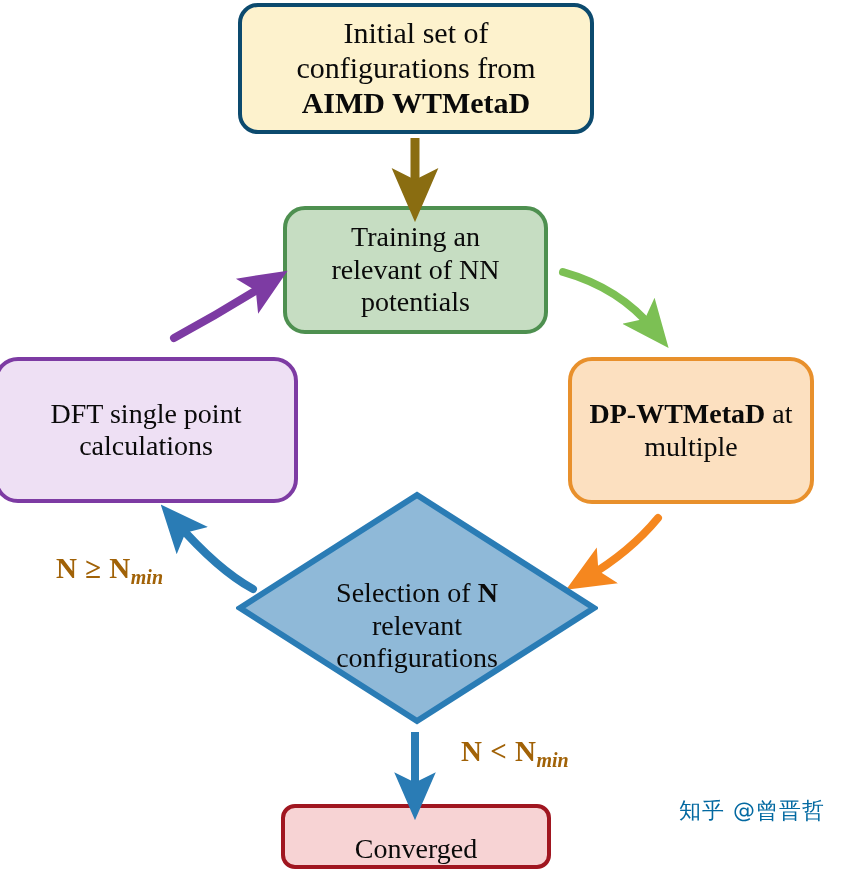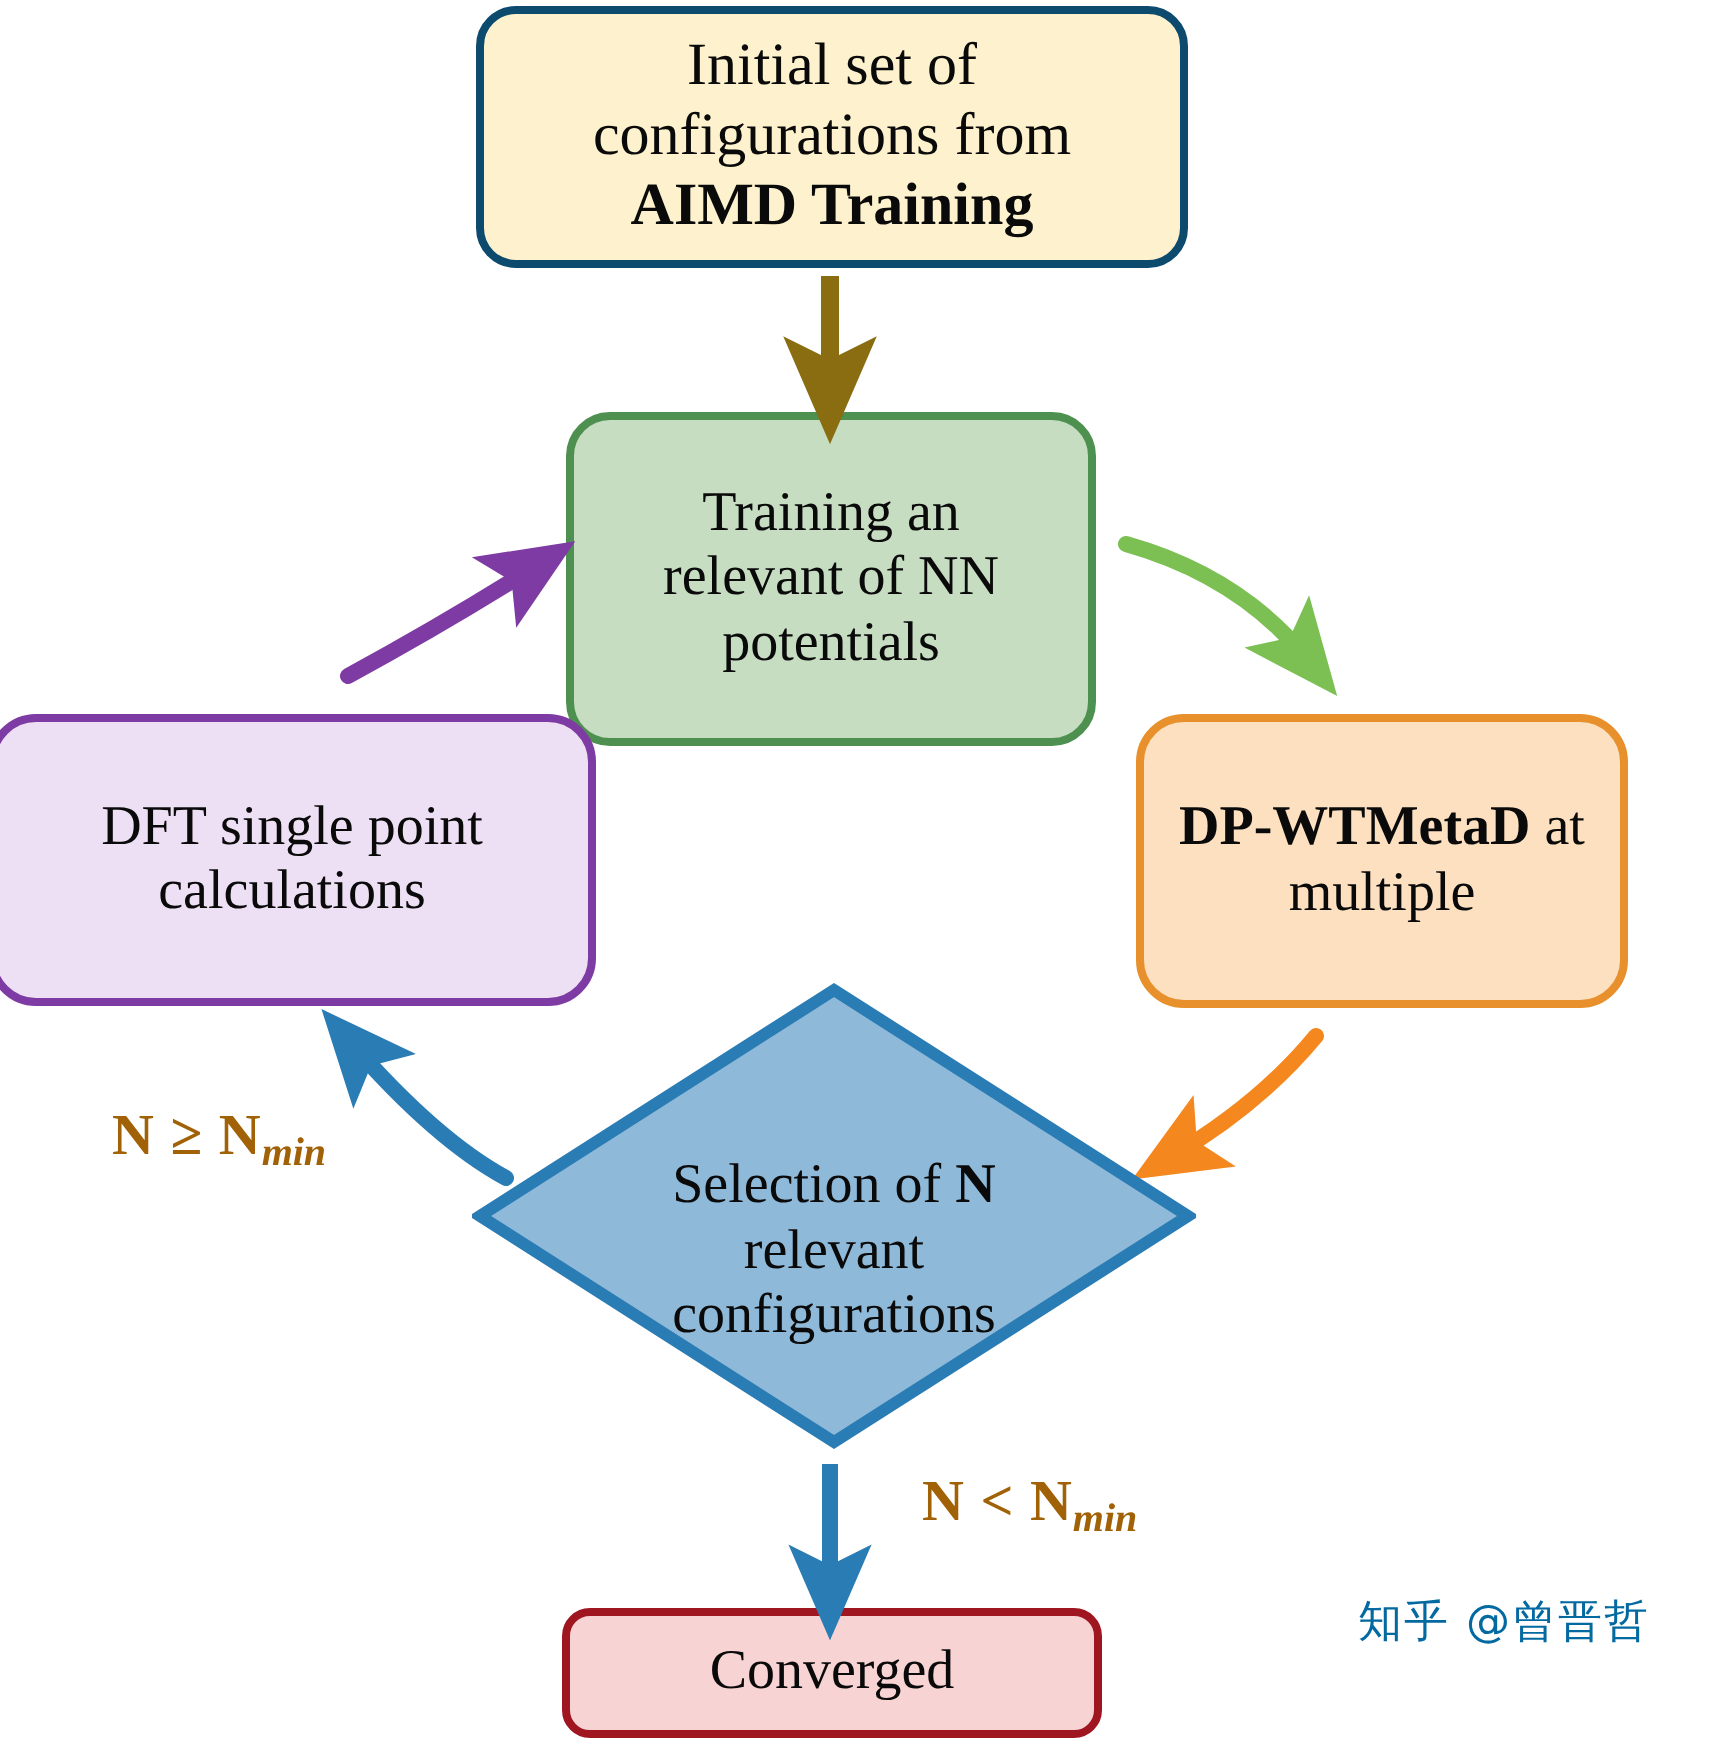--- a/index.html
+++ b/index.html
@@ -31,21 +31,21 @@
   
   #node-initial {
     left: 238px; top: 3px; width: 356px; height: 131px;
     background: #fdf2cd;
     border: 4px solid #0c4a6e;
     border-radius: 20px;
     font-size: 30px;
   }
   
   #node-training {
-    left: 283px; top: 206px; width: 265px; height: 167px;
+    left: 283px; top: 206px; width: 265px; height: 128px;
     background: #c6ddc2;
     border: 4px solid #4e9050;
     border-radius: 22px;
     font-size: 28px;
   }
   
   #node-dft {
     left: -6px; top: 357px; width: 304px; height: 146px;
     background: #eee0f4;
     border: 4px solid #7d3ba3;
@@ -60,20 +60,21 @@
     border-radius: 24px;
     font-size: 28px;
   }
   
   #node-converged {
     left: 281px; top: 804px; width: 270px; height: 65px;
     background: #f7d3d4;
     border: 4px solid #a01620;
     border-radius: 14px;
     font-size: 28px;
+    align-items: flex-end;
   }
 
   
   #node-selection {
     left: 236px; top: 491px; width: 362px; height: 234px;
     background: transparent;
     border: none;
     font-size: 28px;
     z-index: 3;
   }
@@ -174,21 +175,21 @@
 
     <g>
       <line x1="415" y1="732" x2="415" y2="797" stroke="#2a7cb5" stroke-width="8" marker-end="url(#ah-blue)"></line>
     </g>
   </svg>
 
   <div class="node" id="node-initial">
     <span class="txt">
       <span>Initial set of</span><br>
       <span>configurations  from</span><br>
-      <b>AIMD Training</b>
+      <b>AIMD WTMetaD</b>
     </span>
   </div>
 
   <div class="node" id="node-training">
     <span class="txt">
       <span>Training an</span><br>
       <span>relevant  of  NN</span><br>
       <span>potentials</span>
     </span>
   </div>

